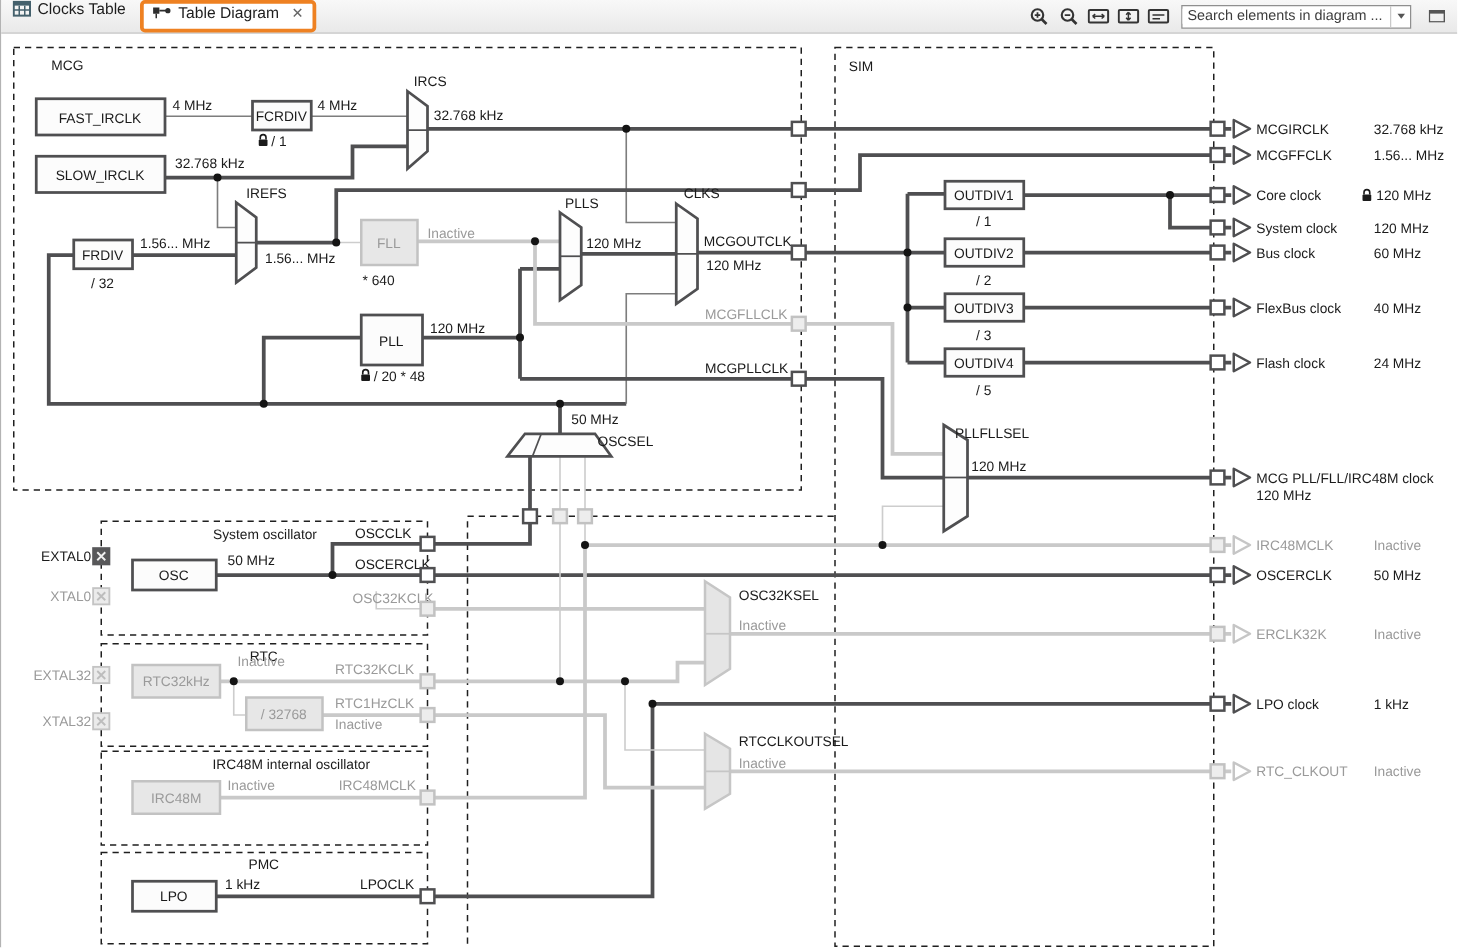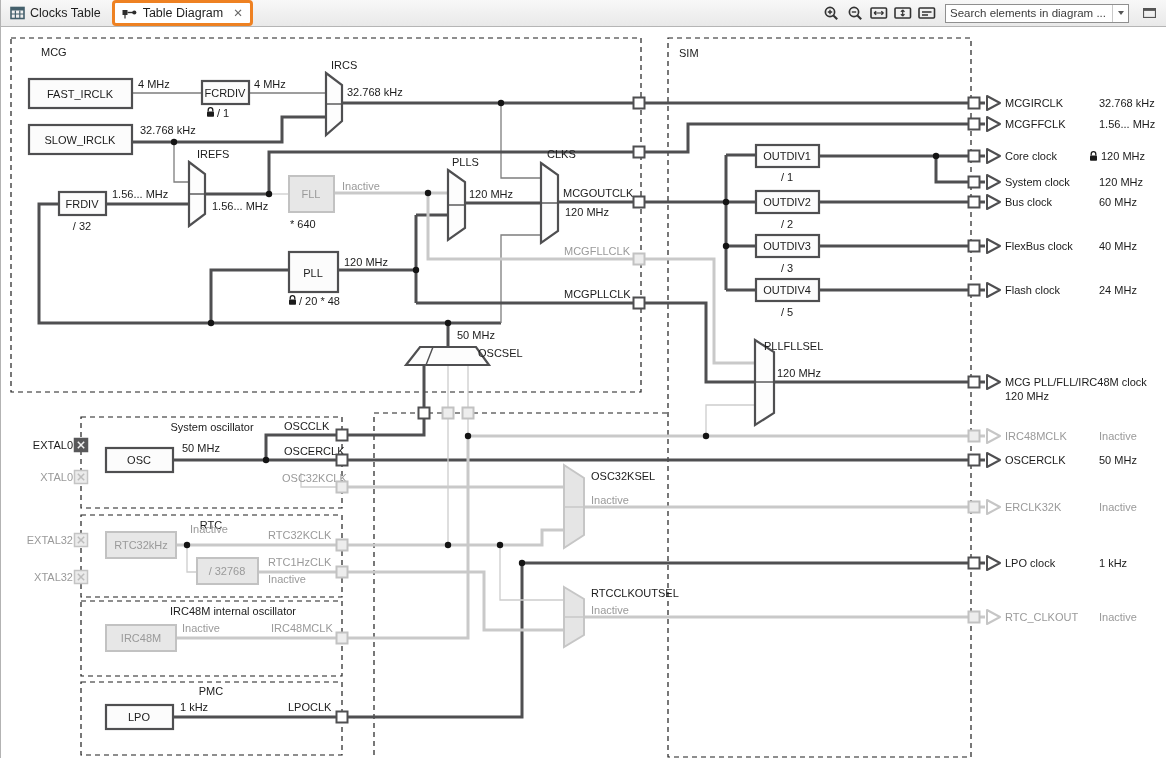--- a/index.html
+++ b/index.html
@@ -1,18 +1,18 @@
 <!DOCTYPE html>
 <html><head>
 <meta charset="utf-8">
 <style>
   html,body{margin:0;padding:0;background:#fff;font-family:"Liberation Sans",sans-serif;}
   .chrome{width:1166px;height:758px;position:relative;box-sizing:border-box;border-left:1px solid #b3b3b3;overflow:hidden;background:#fff;}
   .tabbar{height:27px;background:linear-gradient(#f8f8f8,#e9e9e9);border-bottom:1px solid #b5b5b5;display:flex;align-items:center;box-sizing:border-box;}
-  .tab{display:flex;align-items:center;gap:5px;padding:0 9px;height:26px;font-size:12.5px;color:#1e1e1e;white-space:nowrap;cursor:default;}
+  .tab{display:flex;align-items:flex-start;gap:5px;padding:0 9px;height:26px;font-size:12.5px;color:#1e1e1e;white-space:nowrap;cursor:default;}
   .tab.active{background:#fff;border:3px solid #ee8122;border-radius:4px;height:20px;margin-left:2px;padding:0 7px;}
   .tab .close{color:#666;font-size:11.5px;margin-left:5px;}
   .tools{margin-left:auto;display:flex;align-items:center;gap:4px;padding-right:5px;}
   .tbtn{width:20px;height:20px;display:flex;align-items:center;justify-content:center;}
   .search{display:flex;align-items:center;border:1px solid #8f8f8f;background:#fff;height:19px;box-sizing:border-box;margin-left:4px;}
   .search input{border:0;outline:0;width:158px;font-family:"Liberation Sans",sans-serif;font-size:11.5px;padding:0 4px;color:#333;}
   .search input::placeholder{color:#3c3c3c;opacity:1;}
   .dd{width:15px;height:17px;border-left:1px solid #c9c9c9;display:flex;align-items:center;justify-content:center;}
   .caret{width:0;height:0;border-left:3.5px solid transparent;border-right:3.5px solid transparent;border-top:4.5px solid #555;}
   .mini{margin-left:6px;margin-right:2px;}

